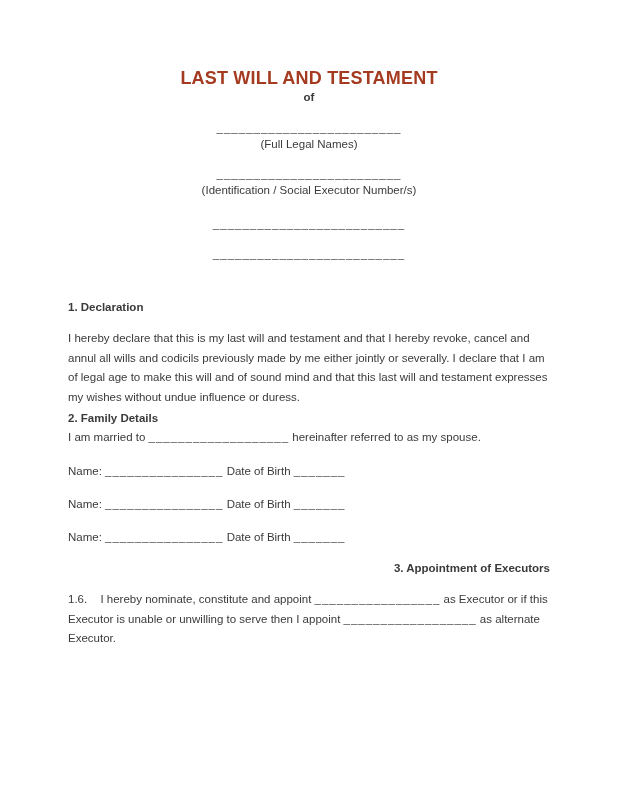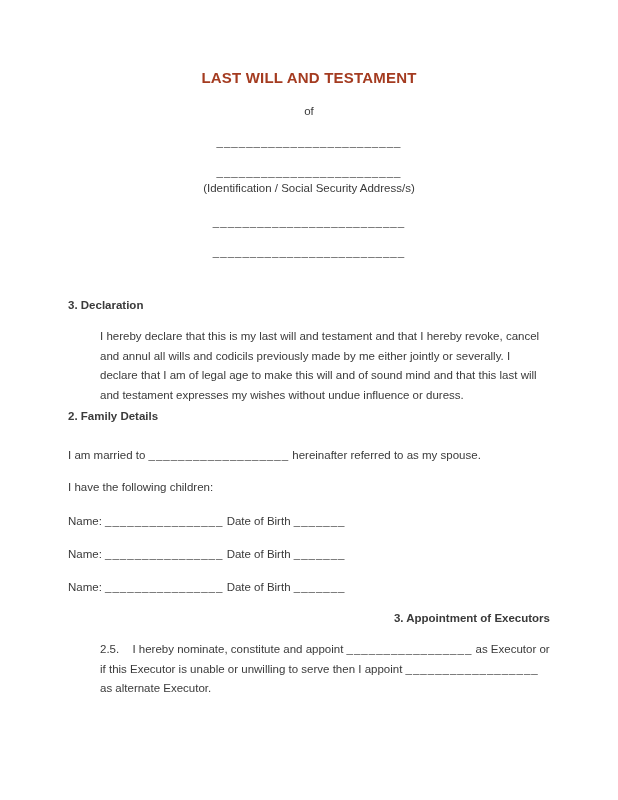--- a/index.html
+++ b/index.html
@@ -11,94 +11,94 @@
     height: 800px;
     background: #ffffff;
     font-family: "Liberation Sans", sans-serif;
     font-size: 11.5px;
     color: var(--text-color);
     padding: 70px 68px 40px 68px;
     overflow: hidden;
   }
   .doc-header { text-align: center; }
   .doc-title {
-    font-size: 15px;
+    font-size: 18px;
     font-weight: bold;
     color: var(--title-color);
     line-height: 16px;
     letter-spacing: 0.2px;
   }
   .of-line {
-    font-weight: normal;
-    margin-top: 18px;
+    font-weight: bold;
+    margin-top: 4px;
     line-height: 14px;
   }
   .field-group { line-height: 16px; text-align: center; }
   .fg-1 { margin-top: 16px; }
   .fg-2 { margin-top: 14px; }
   .fg-3 { margin-top: 18px; }
   .fg-4 { margin-top: 14px; }
   .blank {
     letter-spacing: 1px;
     color: #4a4a4a;
     white-space: nowrap;
   }
   .field-label { line-height: 16px; }
   .doc-body { text-align: left; }
   .section-heading { font-weight: bold; line-height: 15px; }
   .sh-1 { margin-top: 38px; }
   .sh-2 { margin-top: 4px; }
   .sh-3 { margin-top: 17px; text-align: right; }
-  .para { margin-top: 14px; line-height: 19.5px; margin-left: 32px; }
-  .single-line { margin-top: 24px; line-height: 15px; }
+  .para { margin-top: 14px; line-height: 19.5px; }
+  .single-line { margin-top: 4px; line-height: 15px; }
   .children-intro { margin-top: 17px; line-height: 15px; }
   .child-row { margin-top: 20px; line-height: 13px; }
   .clause-number { display: inline-block; margin-right: 10px; }
 </style>
 </head>
 <body>
 
 <div class="page">
 
   <div class="doc-header">
     <div class="doc-title">LAST WILL AND TESTAMENT</div>
     <div class="of-line">of</div>
 
     <div class="field-group fg-1">
       <div><span class="blank">_________________________</span></div>
+      <div class="field-label">(Full Legal Names)</div>
     </div>
 
     <div class="field-group fg-2">
       <div><span class="blank">_________________________</span></div>
-      <div class="field-label">(Identification / Social Security Address/s)</div>
+      <div class="field-label">(Identification / Social Executor Number/s)</div>
     </div>
 
     <div class="field-group fg-3">
       <div><span class="blank">__________________________</span></div>
     </div>
 
     <div class="field-group fg-4">
       <div><span class="blank">__________________________</span></div>
     </div>
   </div>
 
   <div class="doc-body">
 
-    <div class="section-heading sh-1">3. Declaration</div>
+    <div class="section-heading sh-1">1. Declaration</div>
     <p class="para">I hereby declare that this is my last will and testament and that I hereby revoke, cancel and annul all wills and codicils previously made by me either jointly or severally. I declare that I am of legal age to make this will and of sound mind and that this last will and testament expresses my wishes without undue influence or duress.</p>
 
     <div class="section-heading sh-2">2. Family Details</div>
 
     <p class="single-line">
       <span>I am married to</span>
       <span class="blank">___________________</span>
       <span>hereinafter referred to as my spouse.</span>
     </p>
 
-    <p class="children-intro">I have the following children:</p>
 
     <div class="child-row">
       <span>Name:</span>
       <span class="blank">________________</span>
       <span>Date of Birth</span>
       <span class="blank">_______</span>
     </div>
 
     <div class="child-row">
       <span>Name:</span>
@@ -110,21 +110,21 @@
     <div class="child-row">
       <span>Name:</span>
       <span class="blank">________________</span>
       <span>Date of Birth</span>
       <span class="blank">_______</span>
     </div>
 
     <div class="section-heading sh-3">3. Appointment of Executors</div>
 
     <p class="para">
-      <span class="clause-number">2.5.</span>
+      <span class="clause-number">1.6.</span>
       <span>I hereby nominate, constitute and appoint</span>
       <span class="blank">_________________</span>
       <span>as Executor or if this Executor is unable or unwilling to serve then I appoint</span>
       <span class="blank">__________________</span>
       <span>as alternate Executor.</span>
     </p>
 
   </div>
 </div>
 

